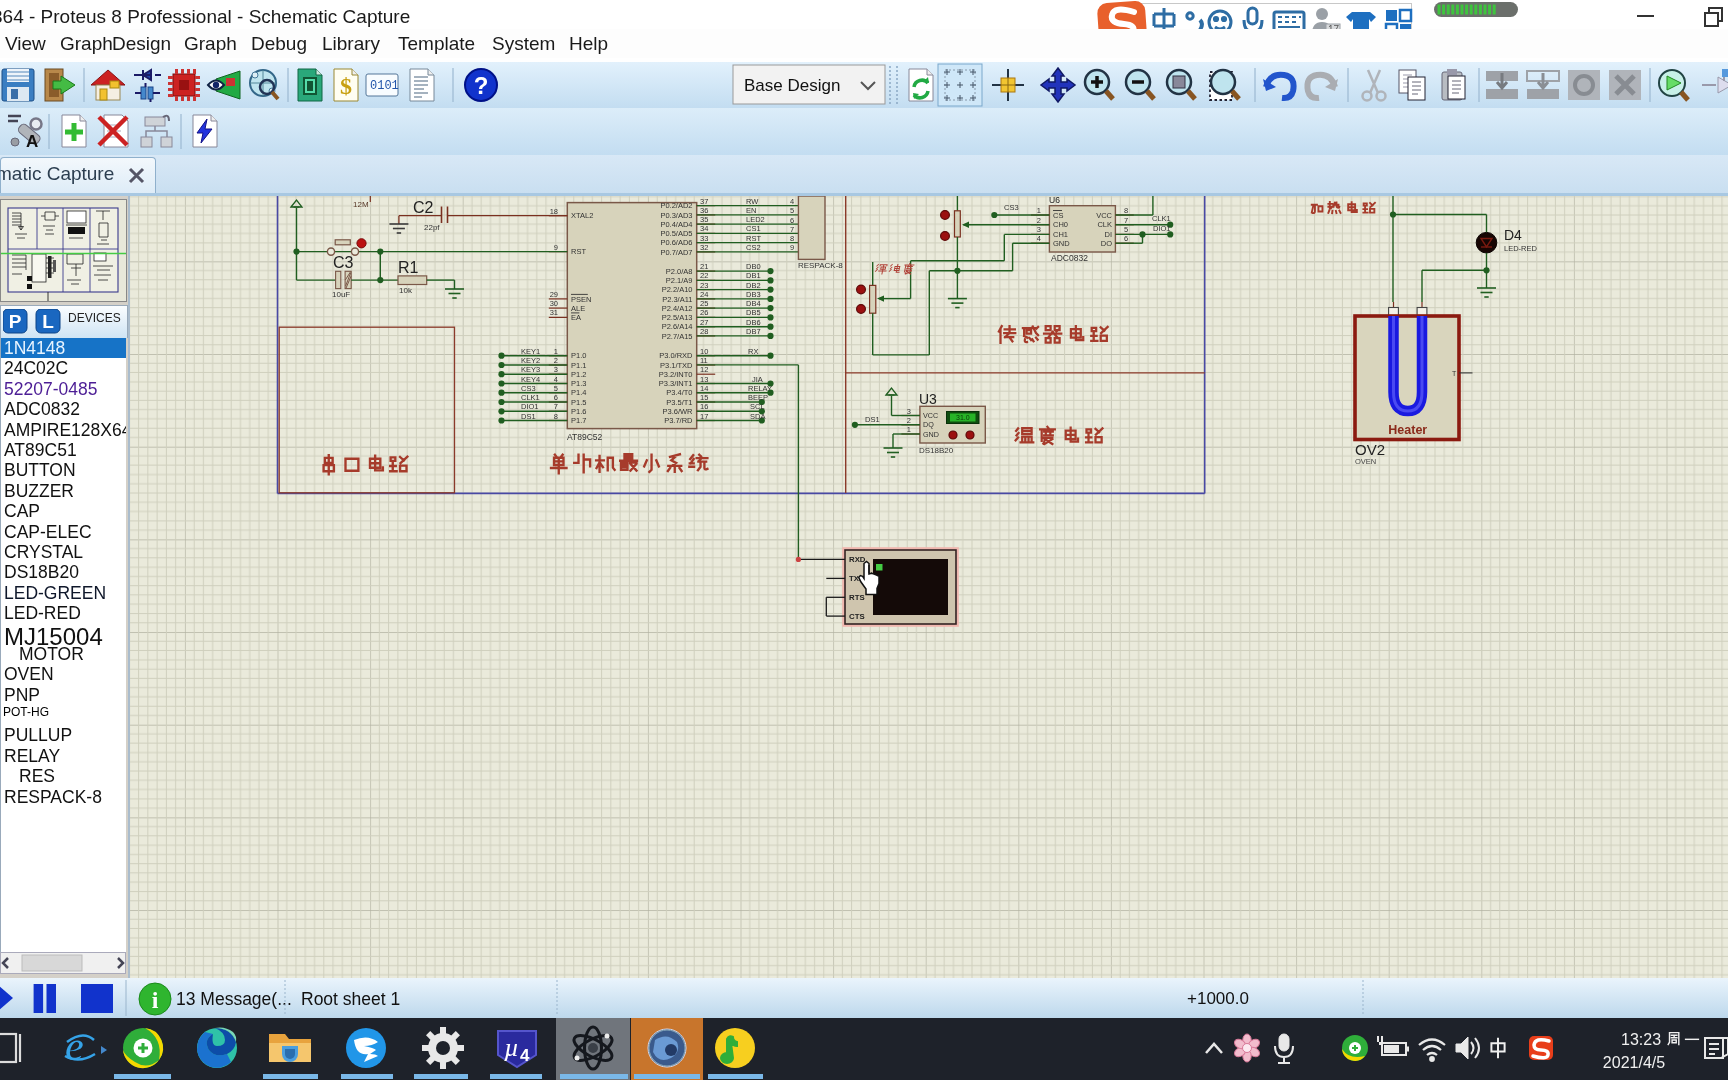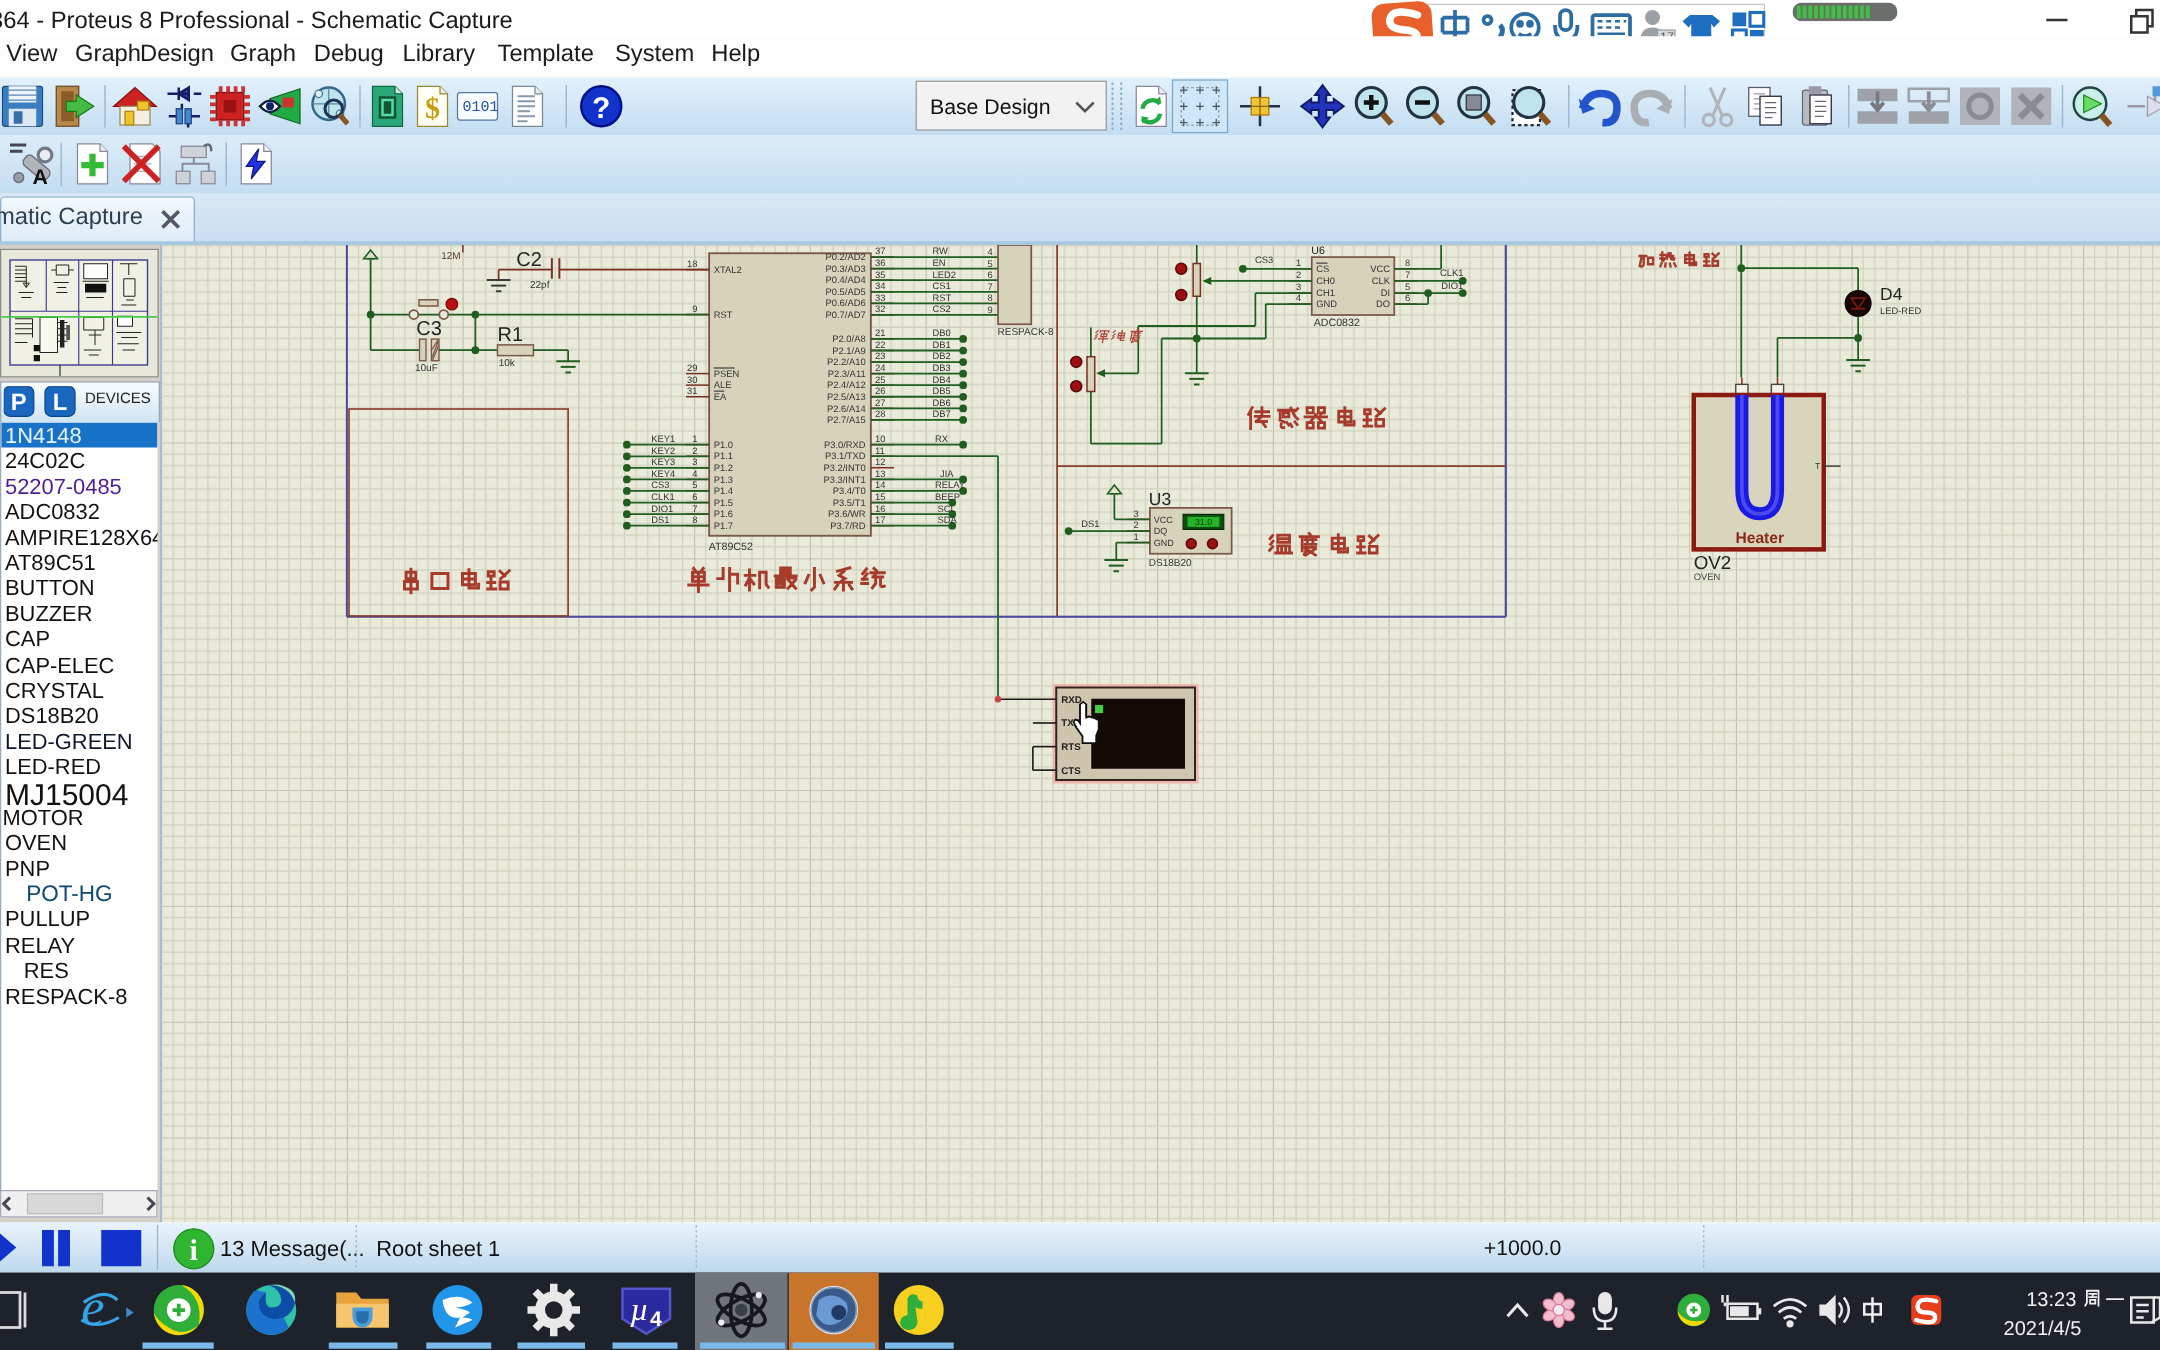--- a/index.html
+++ b/index.html
@@ -368,24 +368,24 @@
 <div style="height:20.4px;color:#111;font-size:17.5px;padding-left:3px;white-space:nowrap">AT89C51</div>
 <div style="height:20.4px;color:#111;font-size:17.5px;padding-left:3px;white-space:nowrap">BUTTON</div>
 <div style="height:20.4px;color:#111;font-size:17.5px;padding-left:3px;white-space:nowrap">BUZZER</div>
 <div style="height:20.4px;color:#111;font-size:17.5px;padding-left:3px;white-space:nowrap">CAP</div>
 <div style="height:20.4px;color:#111;font-size:17.5px;padding-left:3px;white-space:nowrap">CAP-ELEC</div>
 <div style="height:20.4px;color:#111;font-size:17.5px;padding-left:3px;white-space:nowrap">CRYSTAL</div>
 <div style="height:20.4px;color:#111;font-size:17.5px;padding-left:3px;white-space:nowrap">DS18B20</div>
 <div style="height:20.4px;color:#0f172a;font-size:17.5px;padding-left:3px;white-space:nowrap">LED-GREEN</div>
 <div style="height:20.4px;color:#111;font-size:17.5px;padding-left:3px;white-space:nowrap">LED-RED</div>
 <div style="height:20.4px;color:#111;font-size:24px;padding-left:3px;white-space:nowrap">MJ15004</div>
-<div style="height:20.4px;color:#111;font-size:17.5px;padding-left:1px;white-space:nowrap">MOTOR</div>
+<div style="height:20.4px;color:#111;font-size:17.5px;padding-left:18px;white-space:nowrap">MOTOR</div>
 <div style="height:20.4px;color:#111;font-size:17.5px;padding-left:3px;white-space:nowrap">OVEN</div>
 <div style="height:20.4px;color:#111;font-size:17.5px;padding-left:3px;white-space:nowrap">PNP</div>
-<div style="height:20.4px;color:#0c4a6e;font-size:18px;padding-left:20px;white-space:nowrap">POT-HG</div>
+<div style="height:20.4px;color:#000000;font-size:12px;padding-left:2px;white-space:nowrap">POT-HG</div>
 <div style="height:20.4px;color:#111;font-size:17.5px;padding-left:3px;white-space:nowrap">PULLUP</div>
 <div style="height:20.4px;color:#111;font-size:17.5px;padding-left:3px;white-space:nowrap">RELAY</div>
 <div style="height:20.4px;color:#111;font-size:17.5px;padding-left:18px;white-space:nowrap">RES</div>
 <div style="height:20.4px;color:#111;font-size:17.5px;padding-left:3px;white-space:nowrap">RESPACK-8</div>
 </div>
 
 <div class="abs" style="left:0;top:952px;width:126px;height:22px;background:#f0f0f0;border:1px solid #aab"></div>
 <svg class="abs" style="left:0;top:952px" width="126" height="22">
       <path d="M8 6 l-5 5 5 5" stroke="#445" stroke-width="2.5" fill="none"></path>
       <path d="M118 6 l5 5 -5 5" stroke="#445" stroke-width="2.5" fill="none"></path>

